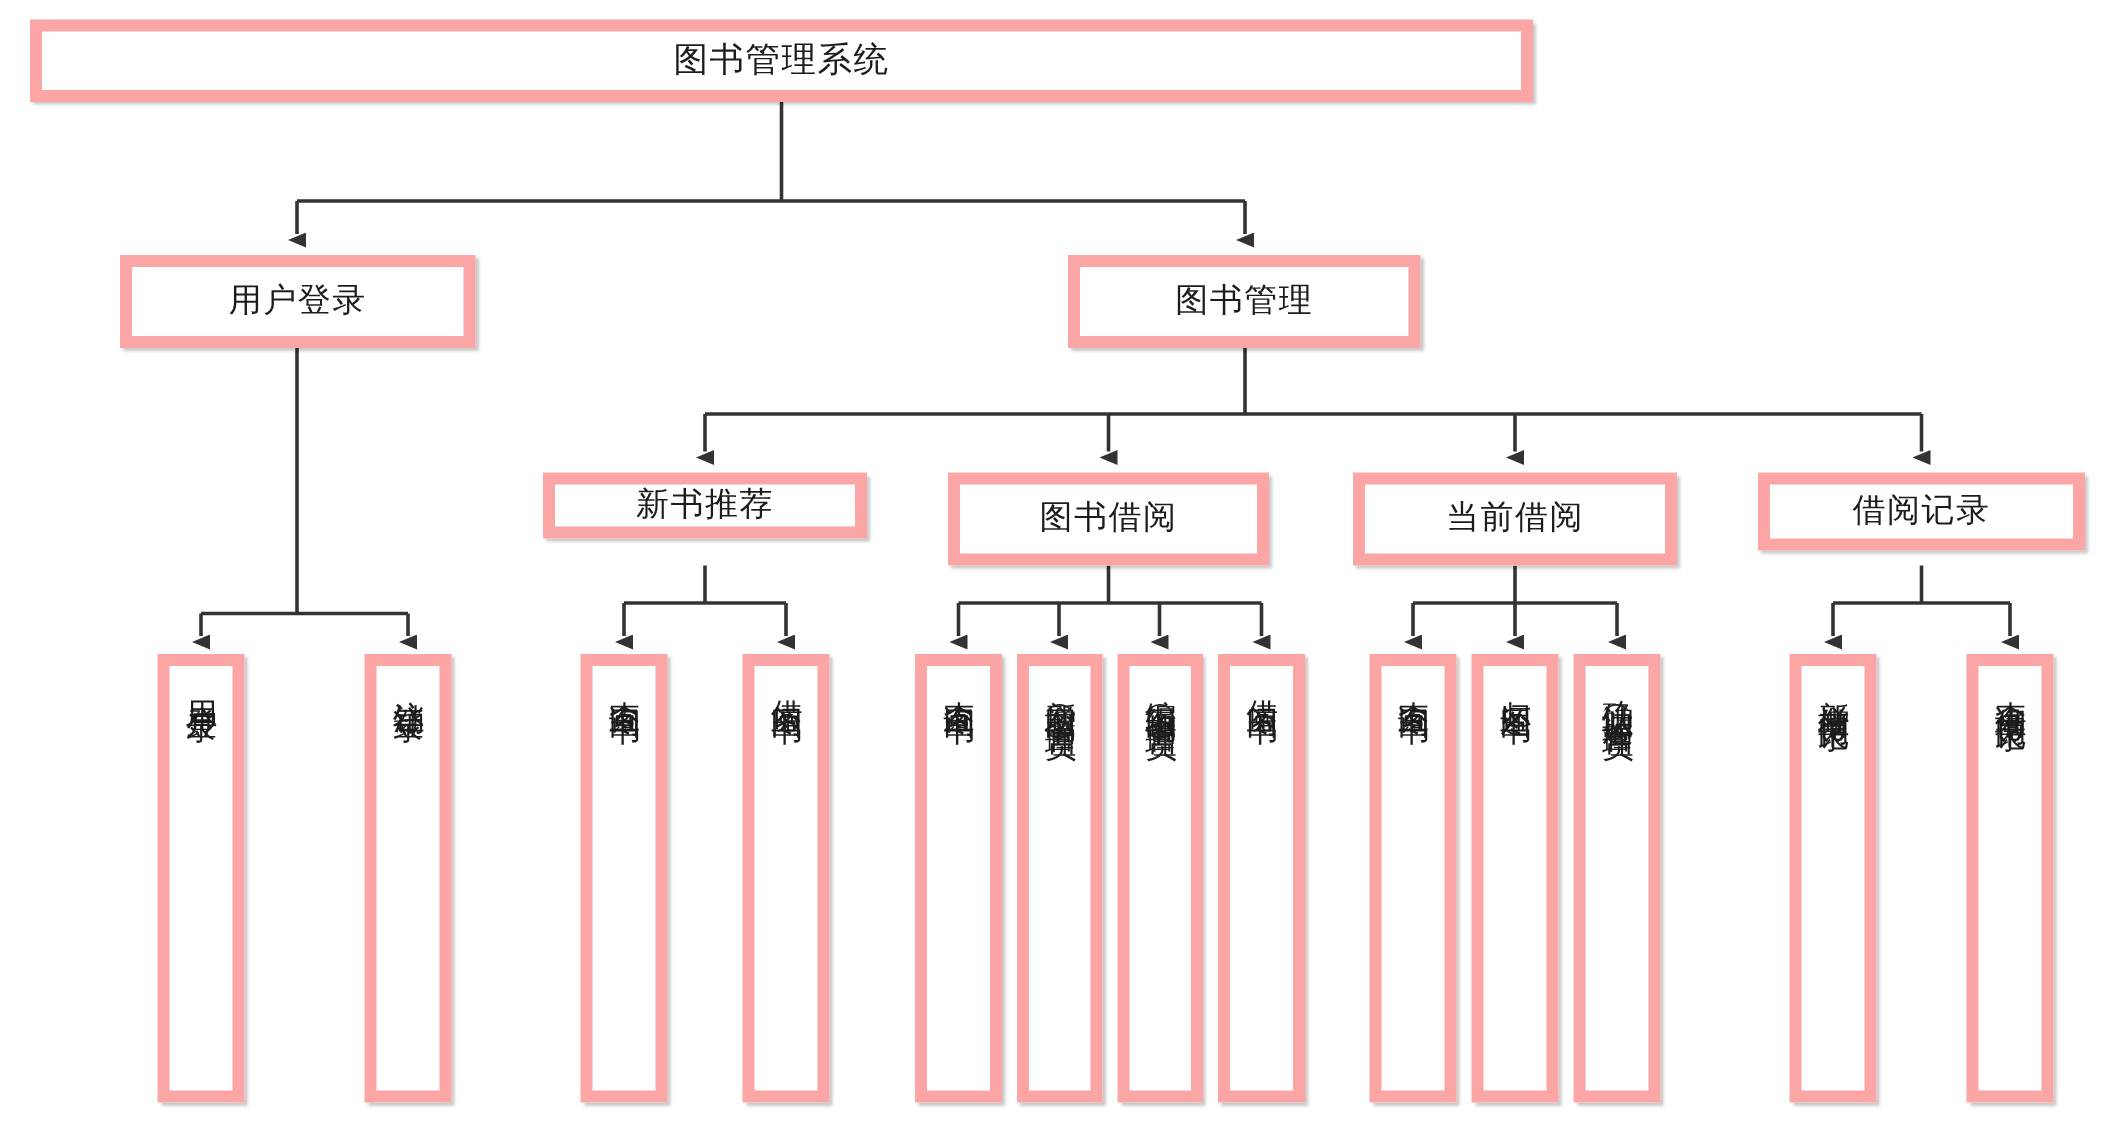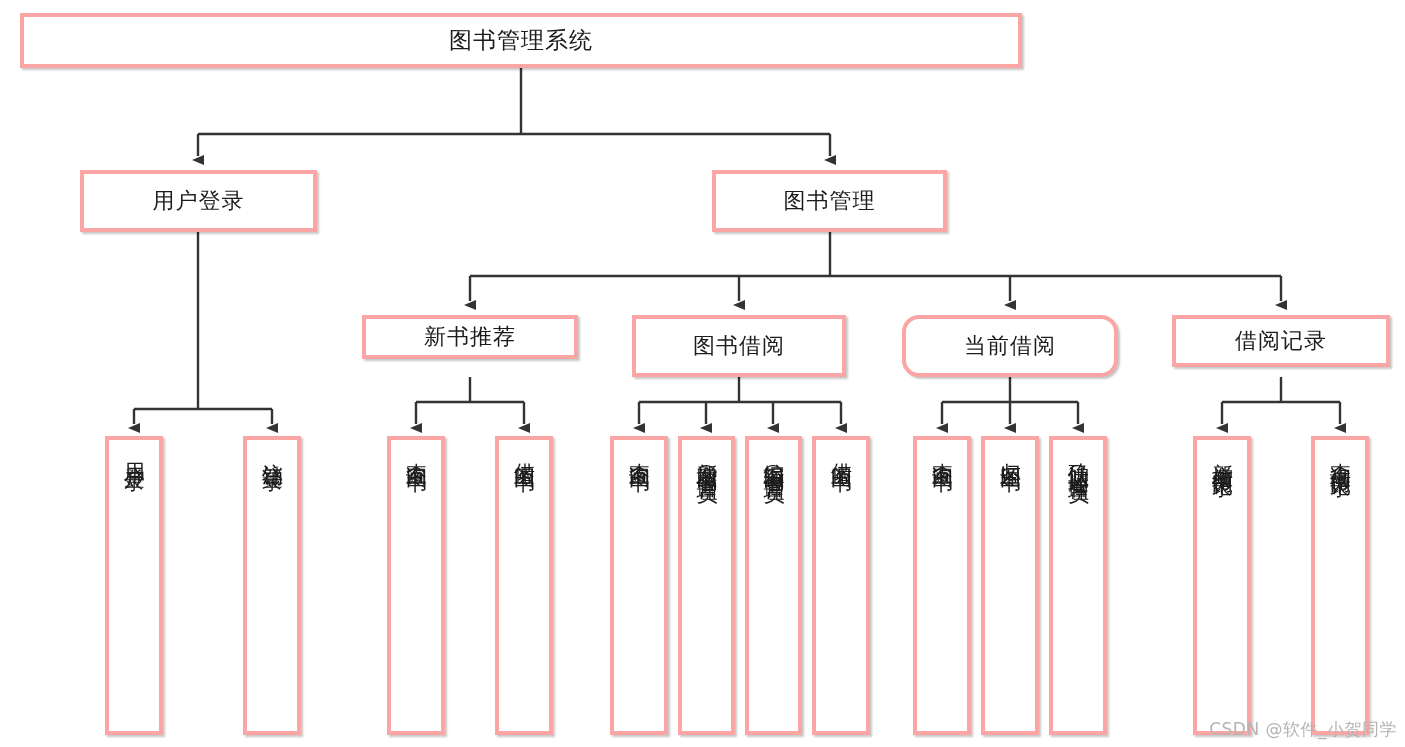--- a/index.html
+++ b/index.html
@@ -23,21 +23,21 @@
     left: 0;
     top: 0;
     width: 1405px;
     height: 747px;
     pointer-events: none;
   }
   .node {
     position: absolute;
     box-sizing: border-box;
     background: #ffffff;
-    border: 4px solid #fca5a5;
+    border: 8px solid #fca5a5;
     box-shadow: 2px 2px 2px rgba(0,0,0,0.22);
     display: flex;
     align-items: center;
     justify-content: center;
     color: #1c1c1c;
   }
   .node.horiz {
     font-size: 22px;
     letter-spacing: 1px;
     line-height: 1.15;
@@ -127,21 +127,21 @@
   <div class="node horiz root" style="left:20px; top:13px; width:1002px; height:55px;">图书管理系统</div>
 
   <div class="node horiz" style="left:80px; top:170px; width:237px; height:62px;">用户登录</div>
 
   <div class="node horiz" style="left:712px; top:170px; width:235px; height:62px;">图书管理</div>
 
   <div class="node horiz" style="left:362px; top:315px; width:216px; height:44px;">新书推荐</div>
 
   <div class="node horiz" style="left:632px; top:315px; width:214px; height:62px;">图书借阅</div>
 
-  <div class="node horiz" style="left:902px; top:315px; width:216px; height:62px;border-radius:17px;">当前借阅</div>
+  <div class="node horiz" style="left:902px; top:315px; width:216px; height:62px;">当前借阅</div>
 
   <div class="node horiz" style="left:1172px; top:315px; width:218px; height:52px;">借阅记录</div>
 
   <div class="node vert" style="left:105px; top:436px; width:58px; height:299px;">用户登录</div>
 
   <div class="node vert" style="left:243px; top:436px; width:58px; height:299px;">注销登录</div>
 
   <div class="node vert" style="left:387px; top:436px; width:58px; height:299px;">查询图书</div>
 
   <div class="node vert" style="left:495px; top:436px; width:58px; height:299px;">借阅图书</div>
@@ -157,15 +157,14 @@
   <div class="node vert" style="left:913px; top:436px; width:58px; height:299px;">查询图书</div>
 
   <div class="node vert" style="left:981px; top:436px; width:58px; height:299px;">归还图书</div>
 
   <div class="node vert" style="left:1049px; top:436px; width:58px; height:299px;">确认归还（管理员）</div>
 
   <div class="node vert" style="left:1193px; top:436px; width:58px; height:299px;">新增借阅记录</div>
 
   <div class="node vert" style="left:1311px; top:436px; width:58px; height:299px;">查询借阅记录</div>
 
-  <div class="watermark">CSDN @软件_小贺同学</div>
 
 </div>
 
 </body></html>

